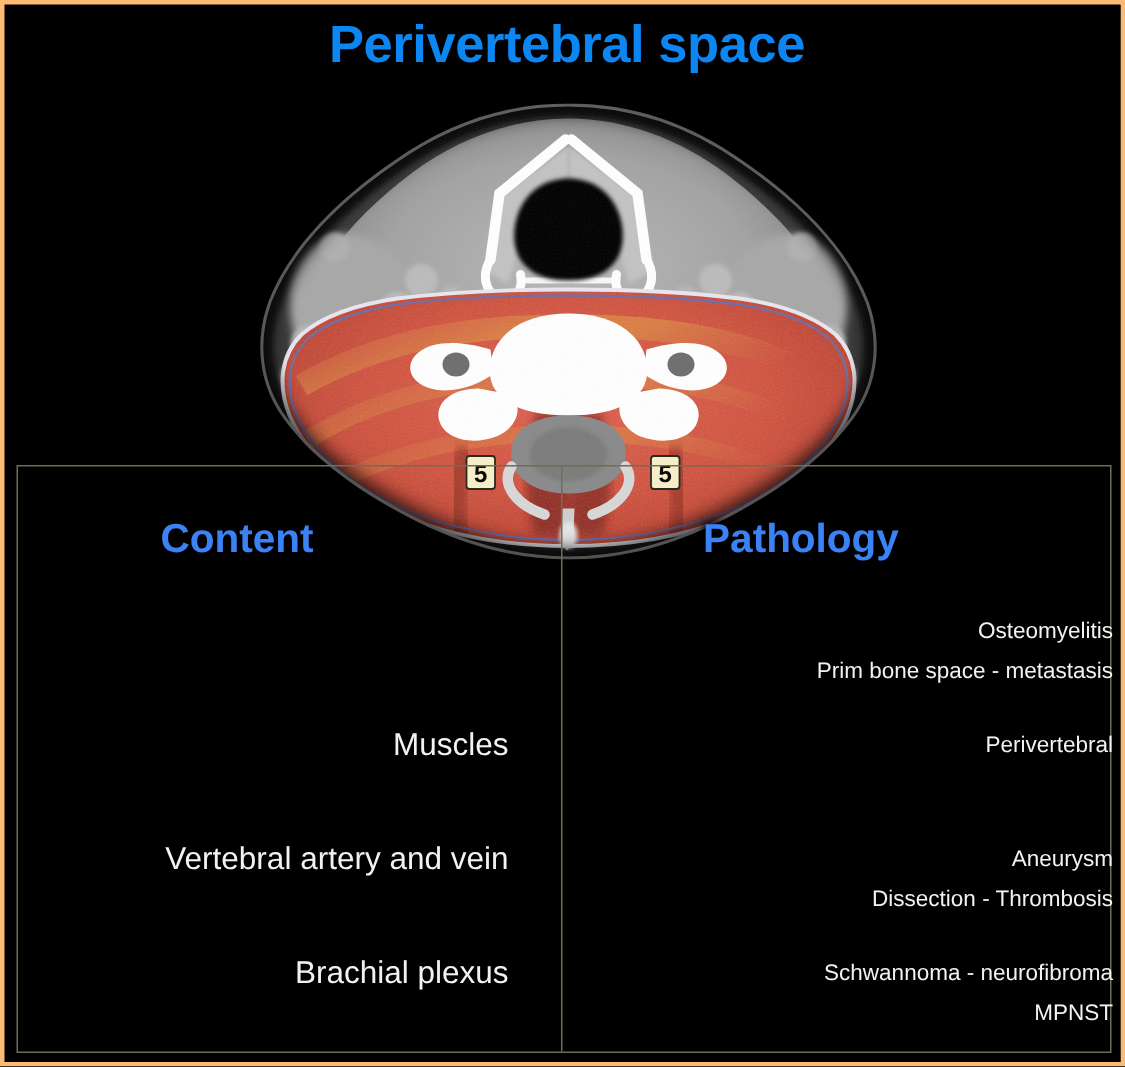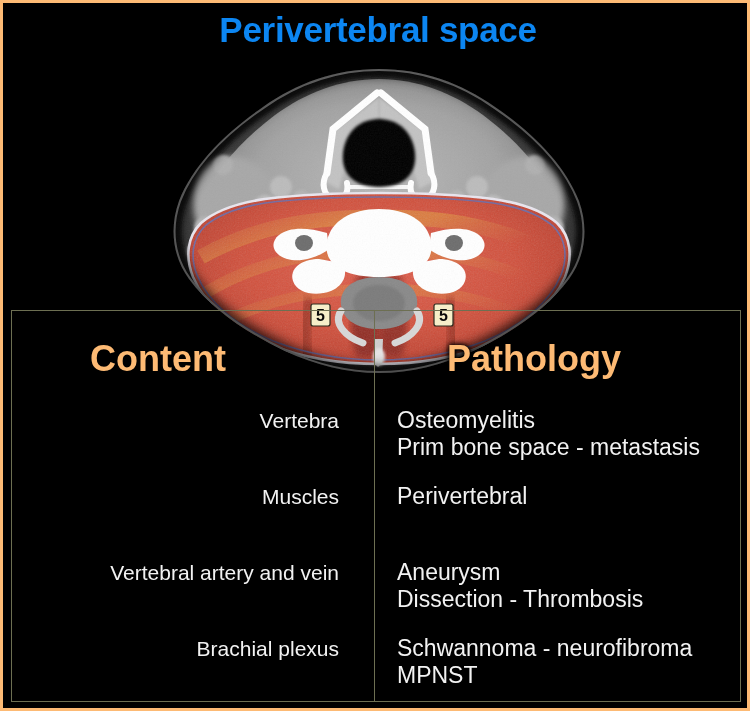--- a/index.html
+++ b/index.html
@@ -78,22 +78,22 @@
 
   .header-row {
     position: absolute;
     left: 0;
     top: 18px;
     width: 100%;
     height: 50px;
   }
   .hdr {
     position: absolute;
-    color: #fdba74;
-    font-size: 36px;
+    color: #3b82f6;
+    font-size: 27px;
     font-weight: bold;
     line-height: 36px;
     text-shadow: 0 0 4px #000, 0 0 7px #000, 1px 1px 2px #000;
   }
   .hdr-content { left: 0; top: 12px; width: 292px; text-align: center; }
   .hdr-pathology { left: 362px; top: 12px; width: 320px; text-align: center; }
 
   .rows {
     position: absolute;
     left: 0;
@@ -114,23 +114,23 @@
     color: #f2f2f2;
     font-size: 21px;
     line-height: 27px;
     white-space: nowrap;
   }
   .cell-right {
     position: absolute;
     left: 385px;
     top: 0;
     width: 345px;
-    text-align: left;
+    text-align: right;
     color: #f2f2f2;
-    font-size: 23px;
+    font-size: 15px;
     line-height: 27px;
     white-space: nowrap;
   }
   .cell-right .l2, .cell-left .l2 { display: block; }
 </style>
 </head>
 <body>
 
 <div id="slide">
 
@@ -329,21 +329,20 @@
       <div class="col-divider"></div>
 
       <div class="header-row">
         <div class="hdr hdr-content">Content</div>
         <div class="hdr hdr-pathology">Pathology</div>
       </div>
 
       <div class="rows">
 
         <div class="row">
-          <div class="cell-left">Vertebra</div>
           <div class="cell-right">
             <span class="l1">Osteomyelitis</span>
             <span class="l2">Prim bone space - metastasis</span>
           </div>
         </div>
 
         <div class="row">
           <div class="cell-left">Muscles</div>
           <div class="cell-right">
             <span class="l2">Perivertebral</span>

